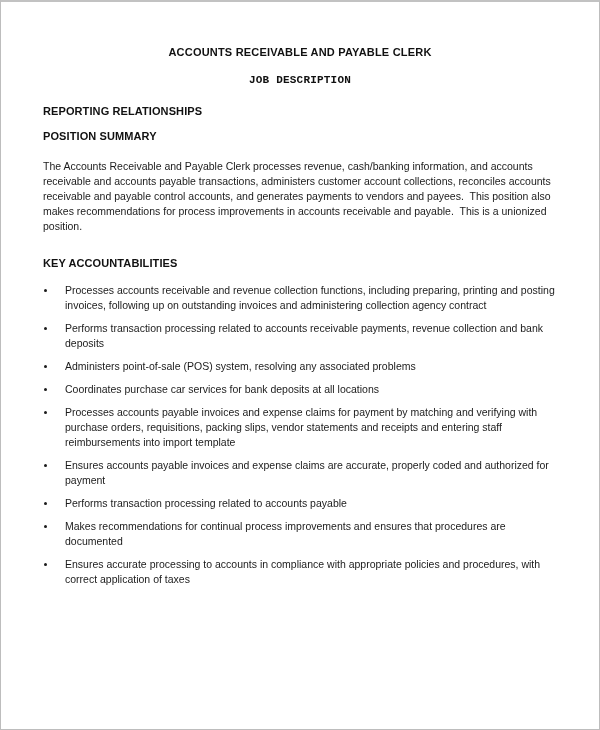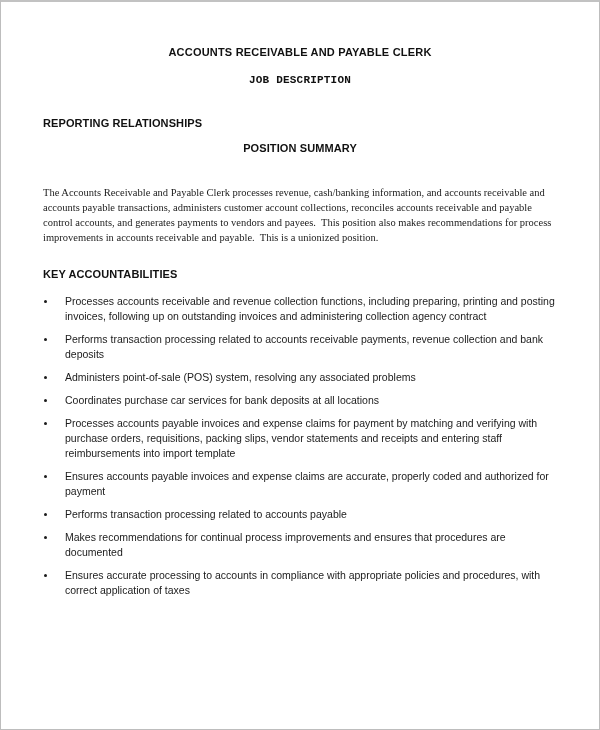--- a/index.html
+++ b/index.html
@@ -37,31 +37,30 @@
     letter-spacing: 0.2px;
     margin-top: 13px;
     font-family: Liberation Mono, monospace;
   }
   .section-heading {
     font-weight: bold;
     font-size: 11px;
     color: #111111;
     letter-spacing: 0.1px;
   }
-  .h-reporting { margin-top: 28px; }
+  .h-reporting { margin-top: 16px; }
   .reports-row { margin-top: 12px; }
   .reports-label {
     display: inline-block;
     width: 66px;
   }
-  .h-summary { margin-top: 10px; text-align: center; }
+  .h-summary { margin-top: 10px; }
   .summary-body {
-    margin-top: 29px;
+    margin-top: 15px;
     white-space: pre-wrap;
-    font-family: Liberation Serif, serif;
   }
   .h-key { margin-top: 22px; }
   .bullet-list {
     list-style: none;
     margin: 12px 0 0 0;
     padding: 0;
   }
   .bullet-item {
     position: relative;
     padding-left: 22px;

